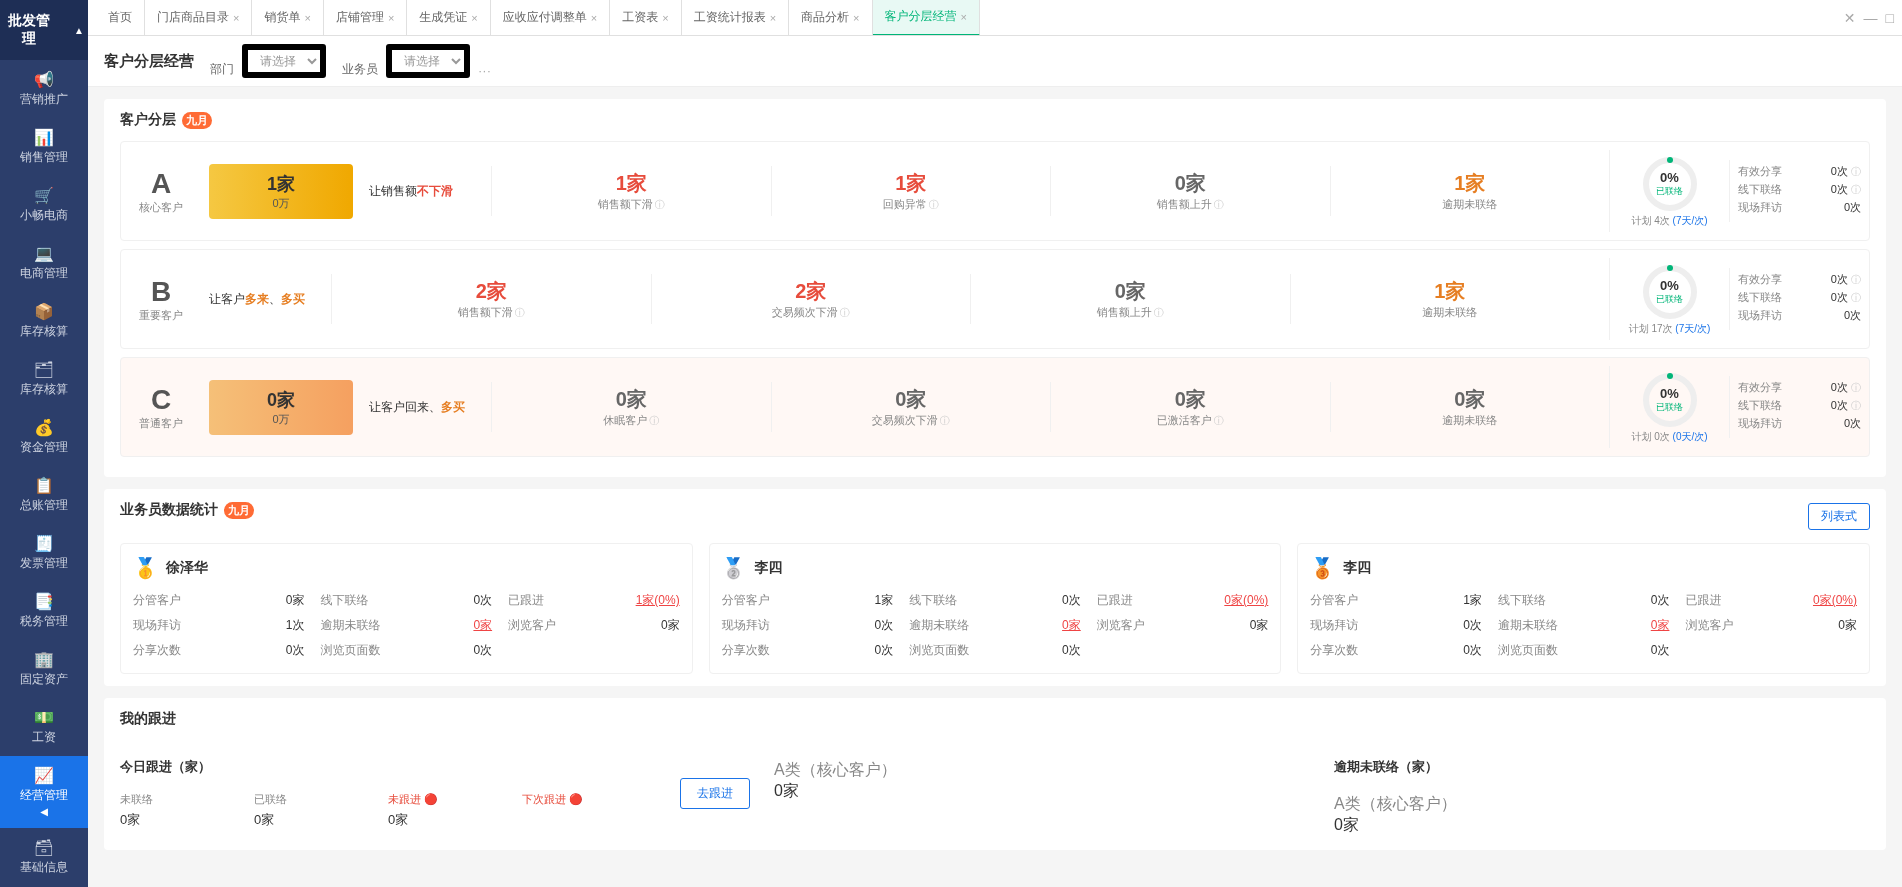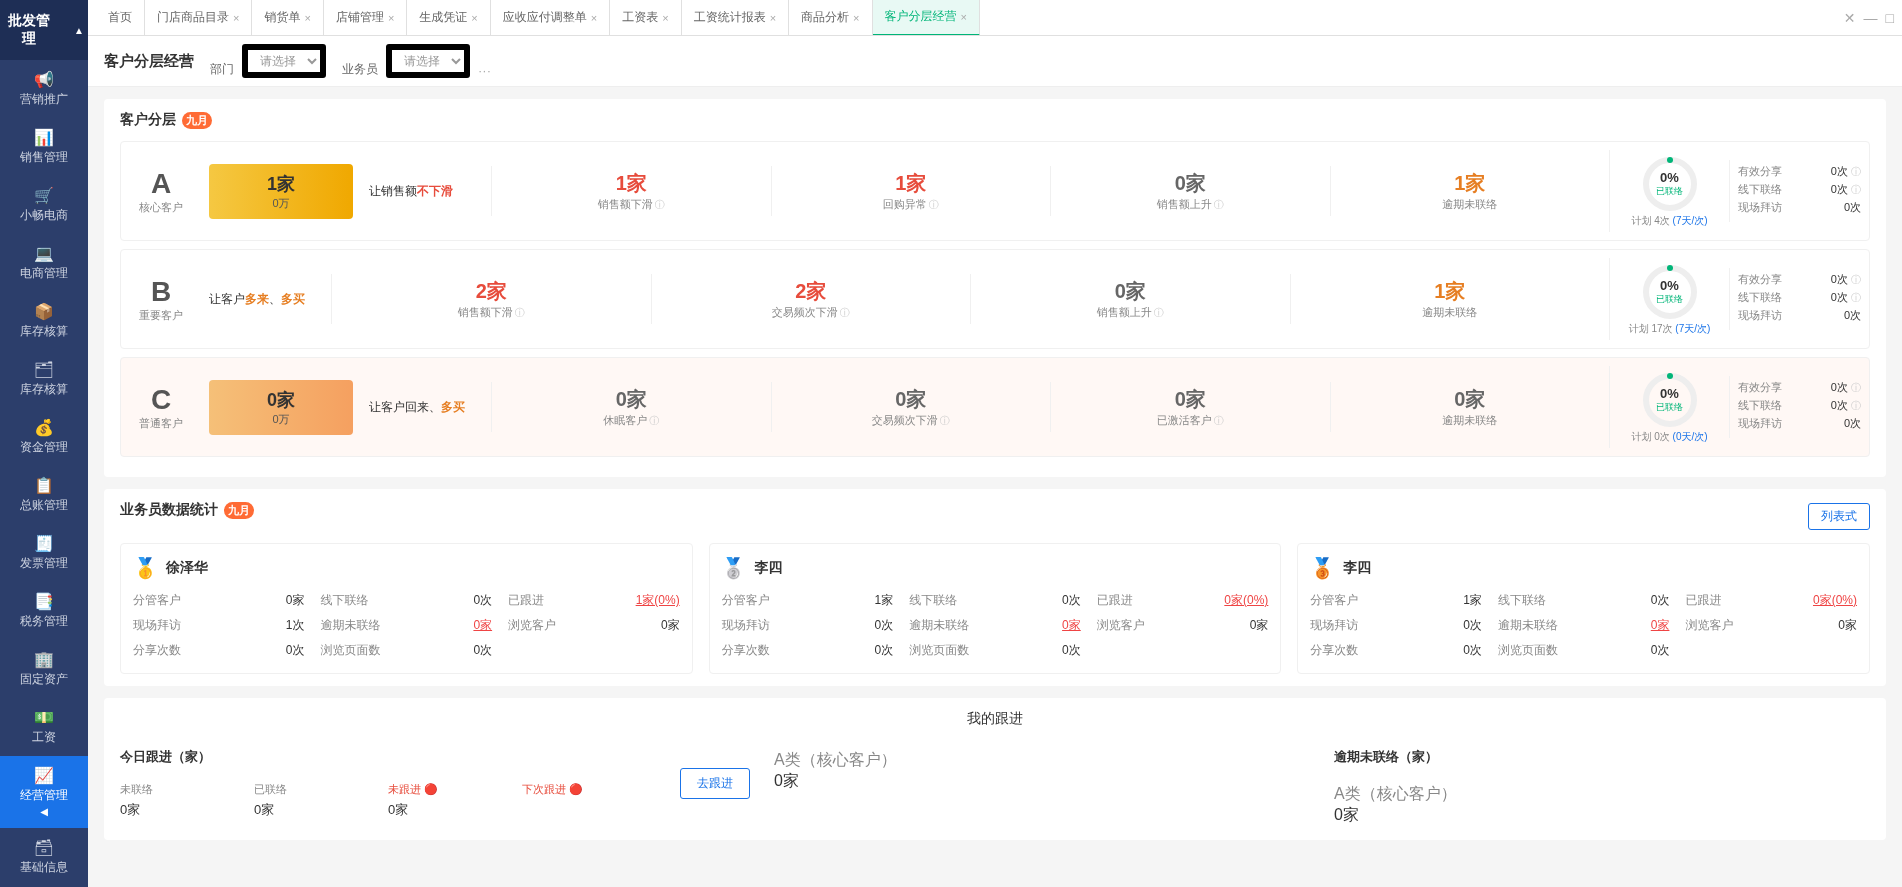--- a/index.html
+++ b/index.html
@@ -299,24 +299,23 @@
     .biz-stat-link { color: #ef4444; text-decoration: underline; cursor: pointer; }
 
     
     .followup-section {
       background: #fff;
       border-radius: 4px;
       padding: 12px 16px;
     }
     .followup-header {
       font-size: 14px;
-      font-weight: normal;
+      font-weight: bold;
       color: #333;
-      margin-bottom: 20px;
-      text-align: center;
+      margin-bottom: 30px;
     }
     .followup-col-title {
       font-size: 13px;
       color: #333;
       font-weight: bold;
       margin-bottom: 16px;
     }
     .goto-btn {
       background: #fff;
       border: 1px solid #1a73e8;

